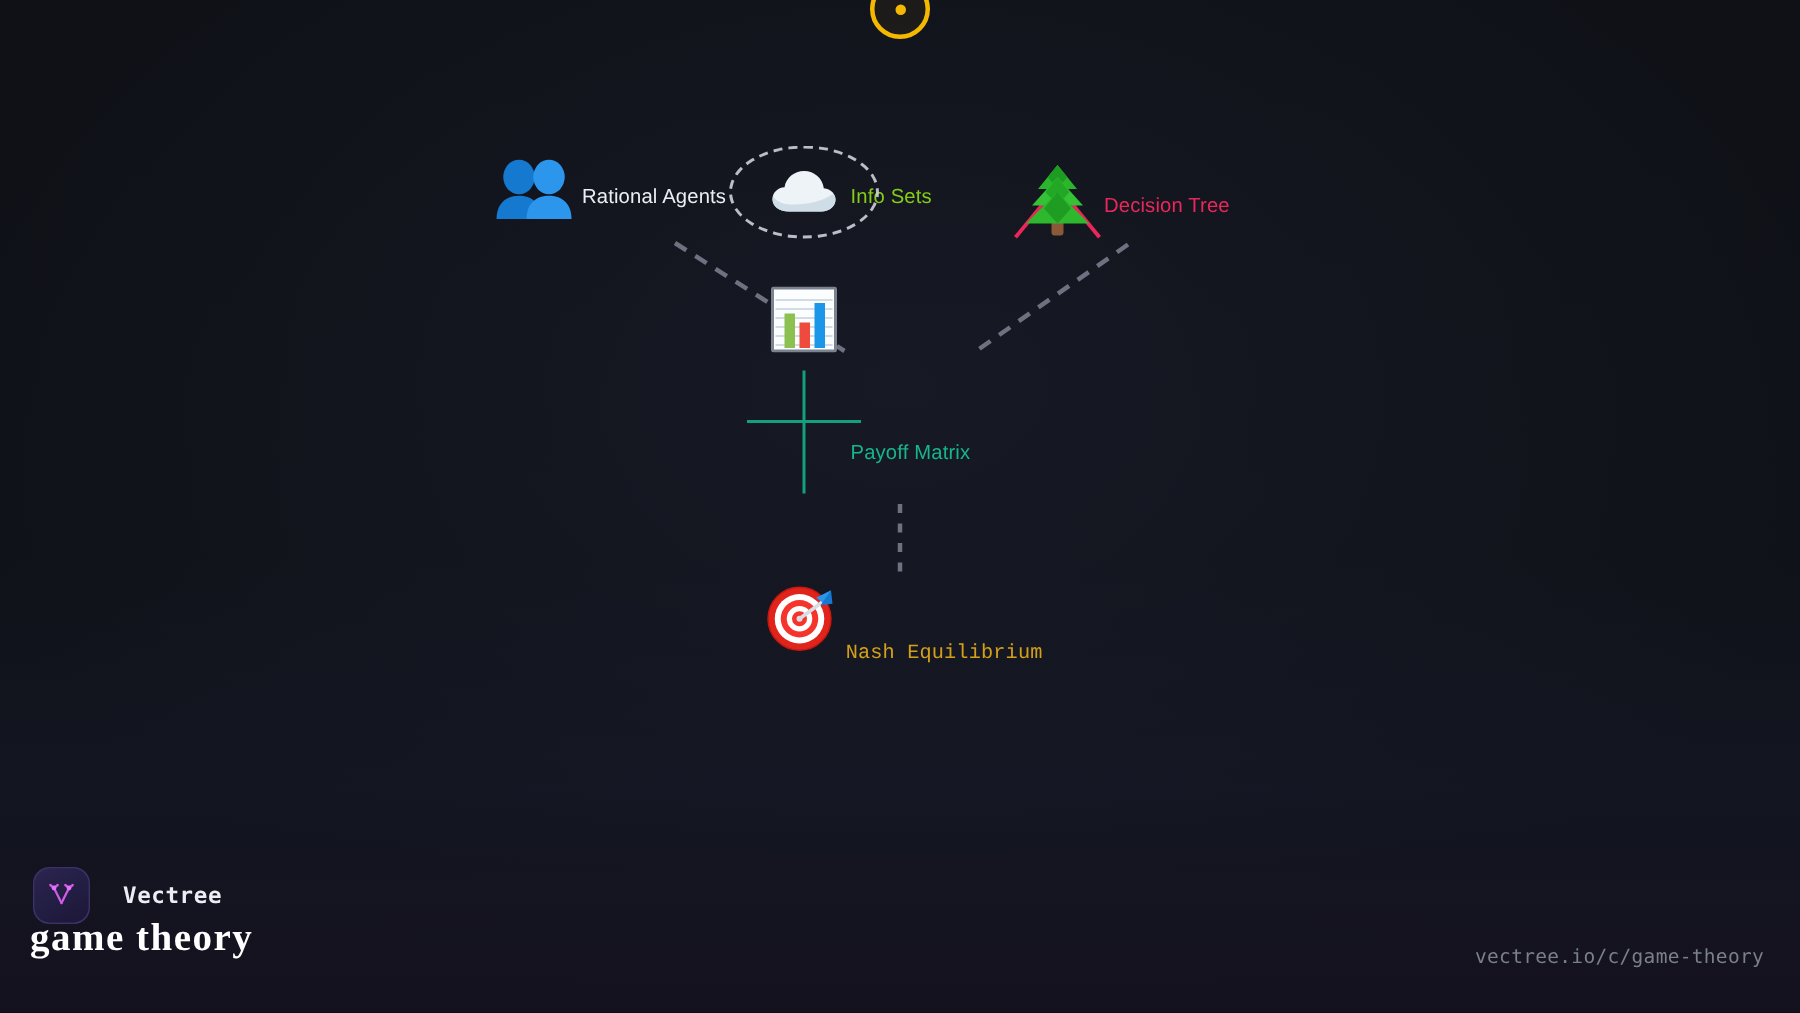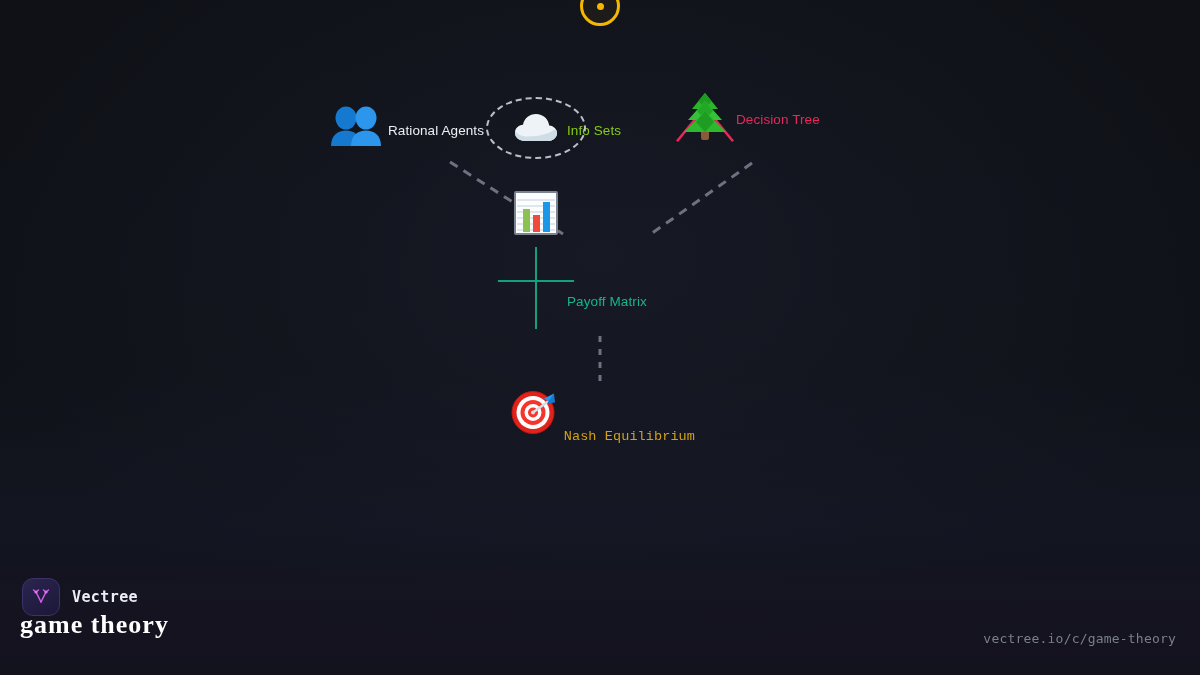--- a/index.html
+++ b/index.html
@@ -148,21 +148,21 @@
     bottom: 0;
     height: 115px;
     background: linear-gradient(180deg, rgba(21,20,33,0.0) 0%, rgba(22,20,34,0.75) 25%, rgba(19,18,30,0.95) 100%);
   }
   .brand-row {
     position: absolute;
     left: 22px;
     top: 18px;
     display: flex;
     align-items: center;
-    gap: 12px;
+    gap: 22px;
   }
   .brand-mark {
     width: 36px;
     height: 36px;
     border-radius: 11px;
     background: linear-gradient(150deg, #2c2550 0%, #221d42 55%, #1d1838 100%);
     border: 1px solid #3a3268;
     display: flex;
     align-items: center;
     justify-content: center;
@@ -232,21 +232,21 @@
     <div class="node-icon">
       <div class="ring-ellipse"></div>
       <svg width="46" height="32" viewBox="0 0 46 32" style="position:relative; z-index:2;" xmlns="http://www.w3.org/2000/svg">
         <path d="M13 29 C6 29 2 25 2 20.5 C2 16.5 5.5 13 10 12.8 C11 6.5 16.5 2 23 2 C30 2 35.5 7 36.2 13.5 C41 14 44 17.3 44 21.2 C44 25.5 40 29 34.5 29 Z" fill="#eef3f7"></path>
         <path d="M13 29 C6 29 2 25.4 2 21.2 C2 20.4 2.1 19.6 2.4 18.9 C4.5 22.3 9 24.4 14.5 24.4 C22 24.4 31 23.3 37.5 20 C41 18.2 43.2 16 43.8 19.4 C43.95 20 44 20.6 44 21.2 C44 25.5 40 29 34.5 29 Z" fill="#cfdde6"></path>
       </svg>
     </div>
     <div class="node-label" style="color:#84cc16;">Info Sets</div>
   </div>
 
-  <div class="node" style="left:769px; top:117px;">
+  <div class="node" style="left:769px; top:134px;">
     <div class="node-icon">
       <svg class="tree-branches" viewBox="0 0 74 56" xmlns="http://www.w3.org/2000/svg">
         <line x1="37" y1="16" x2="9" y2="50" stroke="#e8275a" stroke-width="2.6"></line>
         <line x1="37" y1="16" x2="65" y2="50" stroke="#e8275a" stroke-width="2.6"></line>
       </svg>
       <svg width="48" height="50" viewBox="0 0 48 50" style="position:relative; z-index:2;" xmlns="http://www.w3.org/2000/svg">
         <rect x="20" y="37" width="8" height="11" rx="2" fill="#8a5a38"></rect>
         <path d="M24 1 L37 17 L11 17 Z" fill="#2ab52a"></path>
         <path d="M24 1 L30.5 9 L24 17 L17.5 9 Z" fill="#1d9b22"></path>
         <path d="M24 9 L41 28 L7 28 Z" fill="#35c236"></path>

